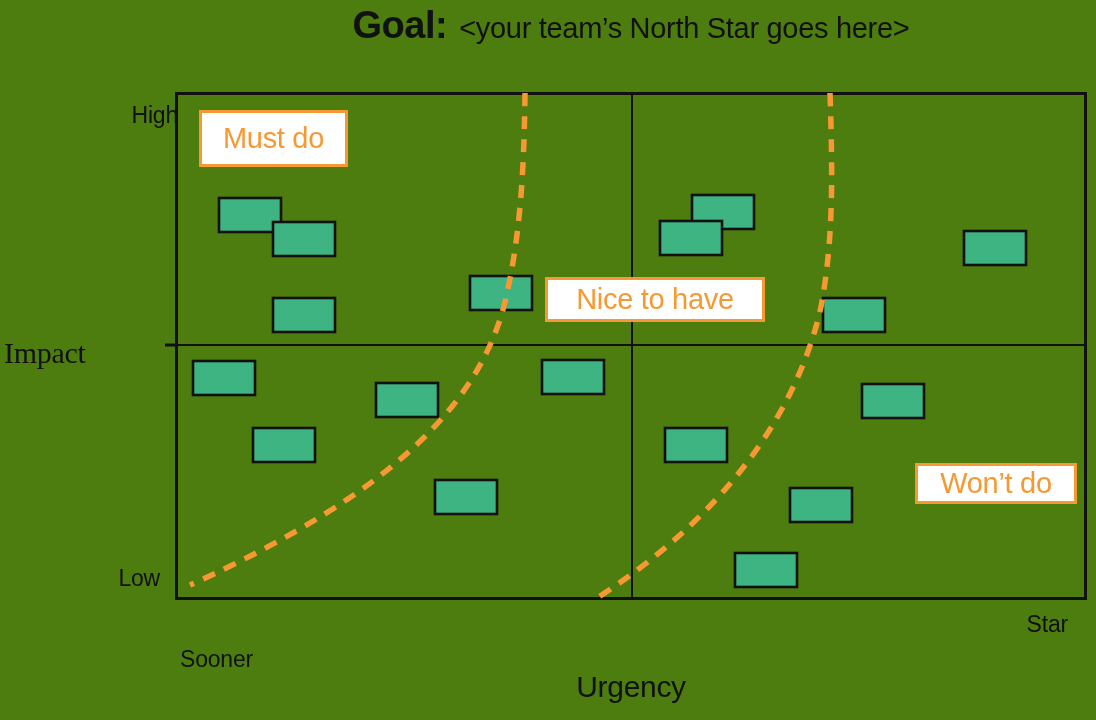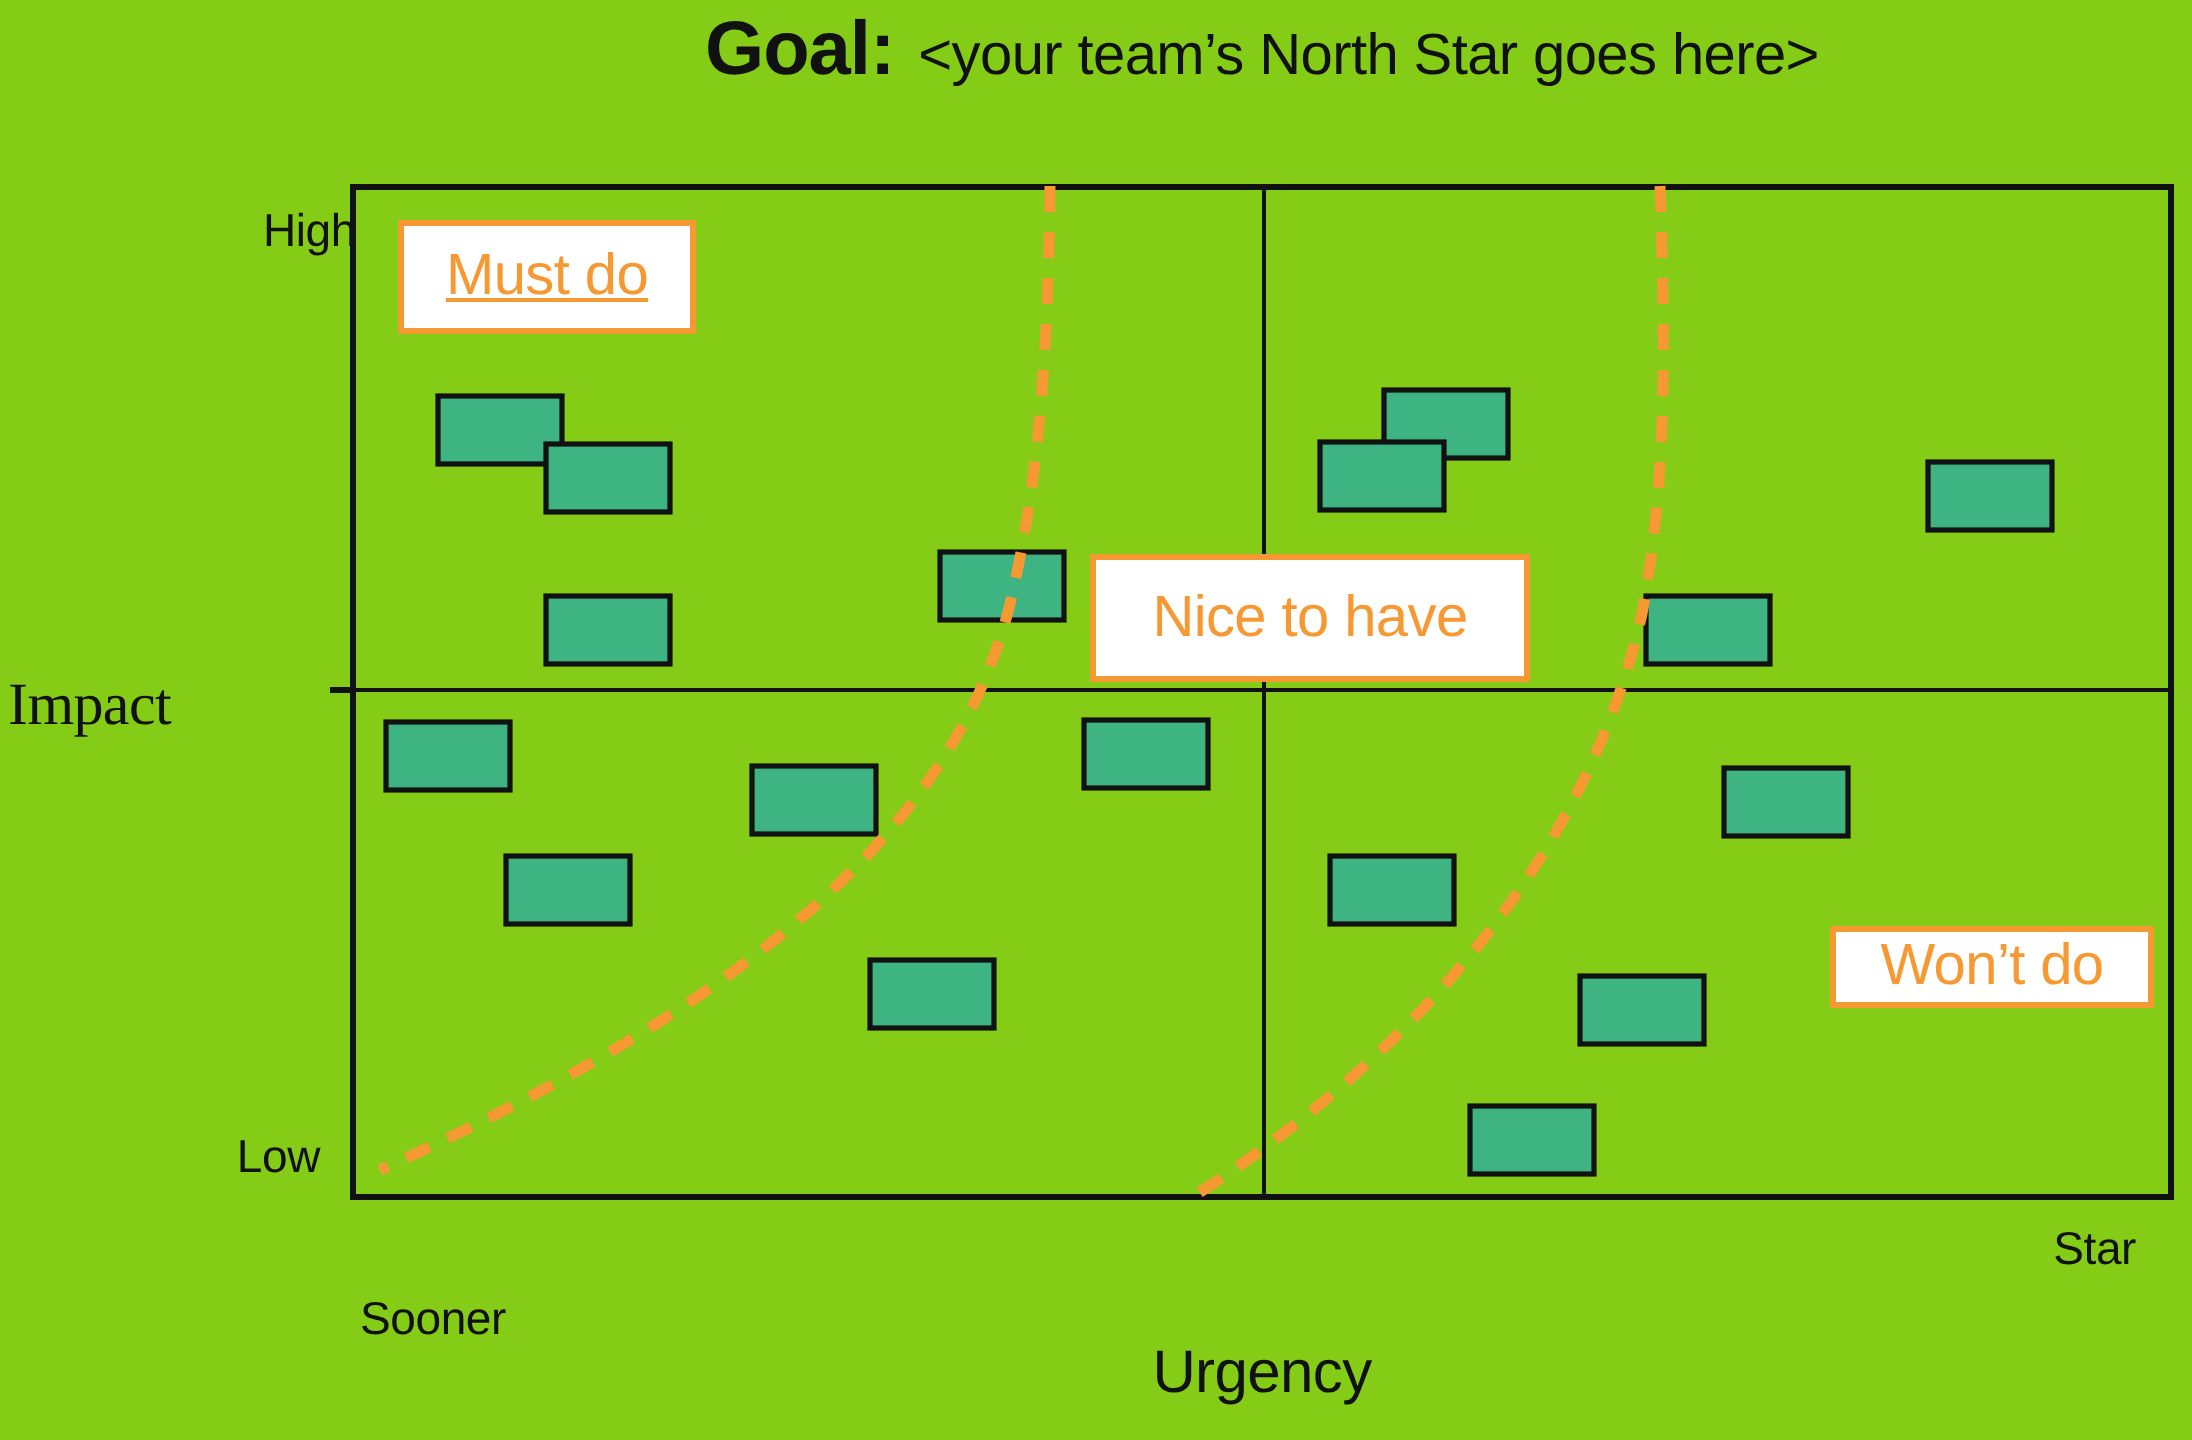--- a/index.html
+++ b/index.html
@@ -1,39 +1,39 @@
 <!DOCTYPE html>
 <html><head>
 <meta charset="utf-8">
 <style>
   html,body{margin:0;padding:0;background:#ffffff;}
   .stage{
-    position:relative;width:1096px;height:720px;background:#84cc16;overflow:hidden;
+    position:relative;width:1096px;height:720px;background:#4d7c0f;overflow:hidden;
     font-family:"Liberation Sans","DejaVu Sans",sans-serif;color:#111;
     --accent:#F69932; --green:#3DB482; --ink:#111111;
   }
   .title{position:absolute;left:175px;top:4px;width:912px;text-align:center;white-space:nowrap;}
   .title-goal{font-size:38px;font-weight:600;letter-spacing:-0.5px;}
   .title-ph{font-size:29px;font-weight:400;margin-left:12px;letter-spacing:-0.3px;}
   .plot{position:absolute;left:175px;top:92px;width:912px;height:508px;overflow:visible;}
   .tick-label{position:absolute;font-size:23px;line-height:1.05;letter-spacing:-0.2px;}
   .ylab-top{left:0;top:103px;width:162px;text-align:right;margin-left:16px;}
   .ylab-bottom{left:0;top:566px;width:160px;text-align:right;}
   .xlab-left{left:180px;top:647px;}
   .xlab-right{left:888px;top:612px;width:180px;text-align:right;}
   .axis-title{position:absolute;font-size:30px;line-height:1.05;letter-spacing:-0.3px;}
   .y-title{left:4px;top:337px;font-family:Liberation Serif, serif;}
   .x-title{left:175px;top:671px;width:912px;text-align:center;}
   .qlabel{
     position:absolute;display:flex;align-items:center;justify-content:center;
     border:3px solid var(--accent);color:var(--accent);background:#ffffff;
     font-size:29px;letter-spacing:-0.3px;white-space:nowrap;box-sizing:border-box;
   }
-  .q-must{left:199px;top:110px;width:149px;height:57px;text-decoration:underline;}
-  .q-nice{left:545px;top:277px;width:220px;height:64px;}
+  .q-must{left:199px;top:110px;width:149px;height:57px;}
+  .q-nice{left:545px;top:277px;width:220px;height:45px;}
   .q-wont{left:915px;top:463px;width:162px;height:41px;}
 </style>
 </head>
 <body>
 
 <div class="stage" style="--accent: #F69932; --green: #3DB482; --ink: #111111;">
 
   <div class="title">
     <span class="title-goal">Goal:</span><span class="title-ph">&lt;your team’s North Star goes here&gt;</span>
   </div>

